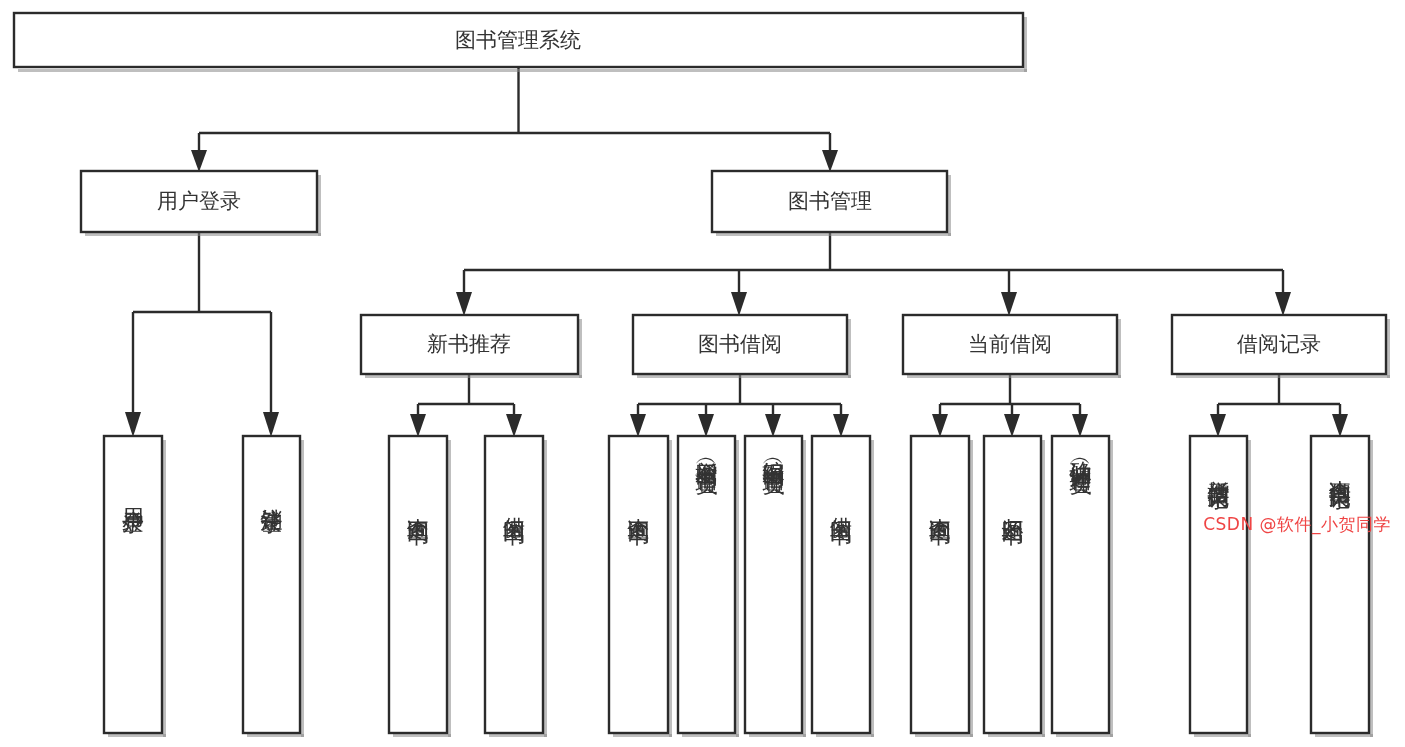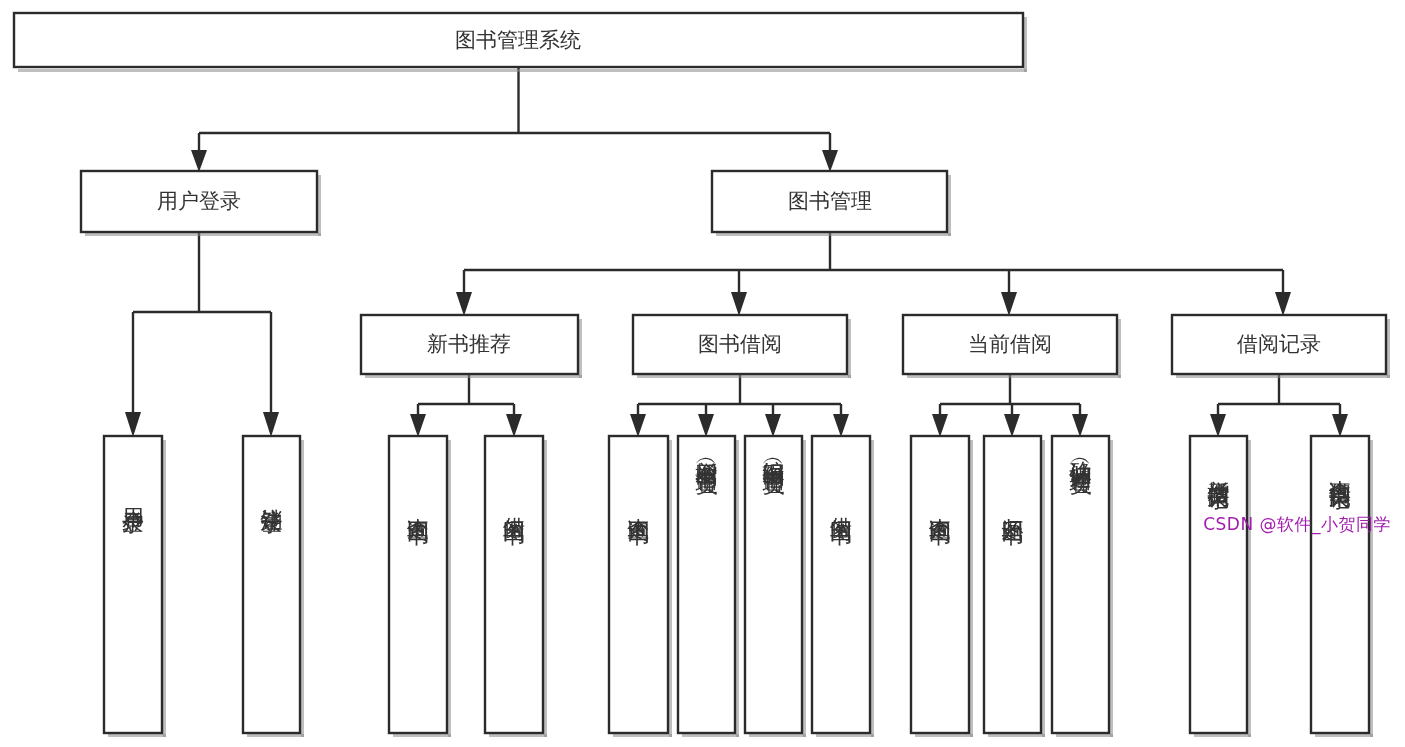--- a/index.html
+++ b/index.html
@@ -67,21 +67,21 @@
     color: #333333;
     white-space: nowrap;
     text-align: left;
   }
   .watermark {
     position: absolute;
     right: 14px;
     bottom: 6px;
     font-family: "DejaVu Sans", "Liberation Sans", sans-serif;
     font-size: 17px;
-    color: #a21caf;
+    color: #ef4444;
     letter-spacing: 0.5px;
     white-space: nowrap;
     user-select: none;
   }
 </style>
 </head>
 <body>
 
 <div id="diagram-root">
 

